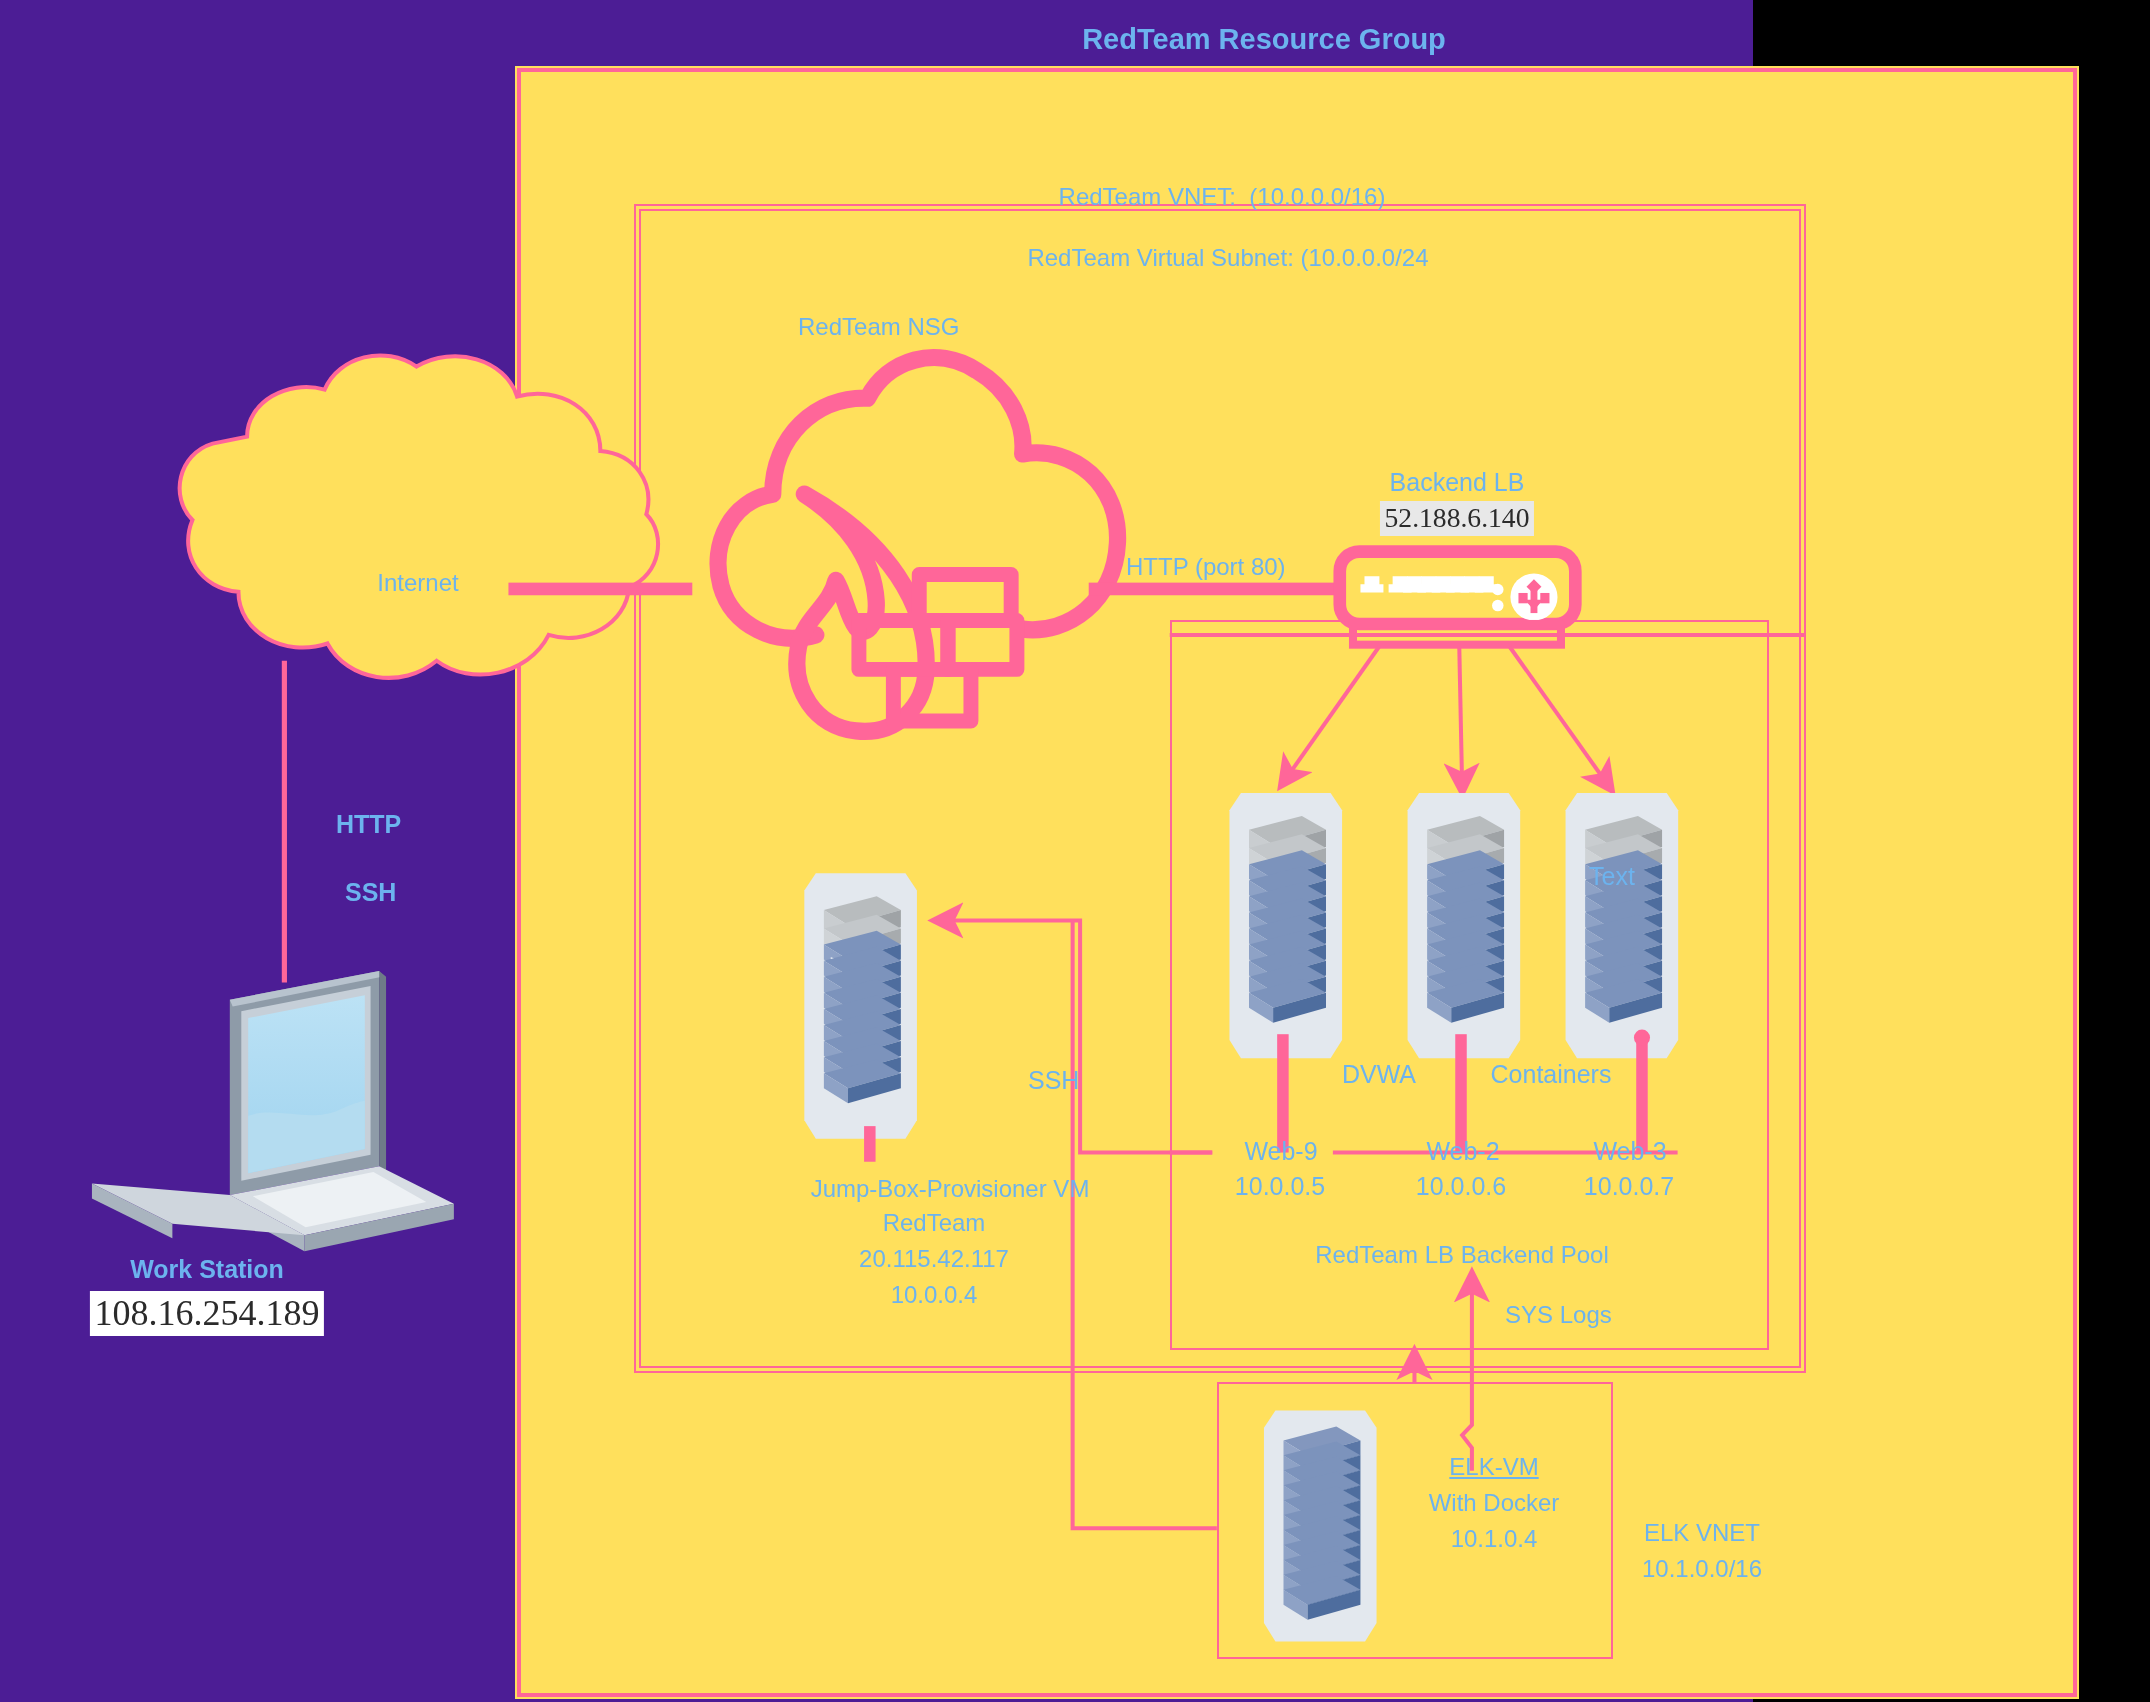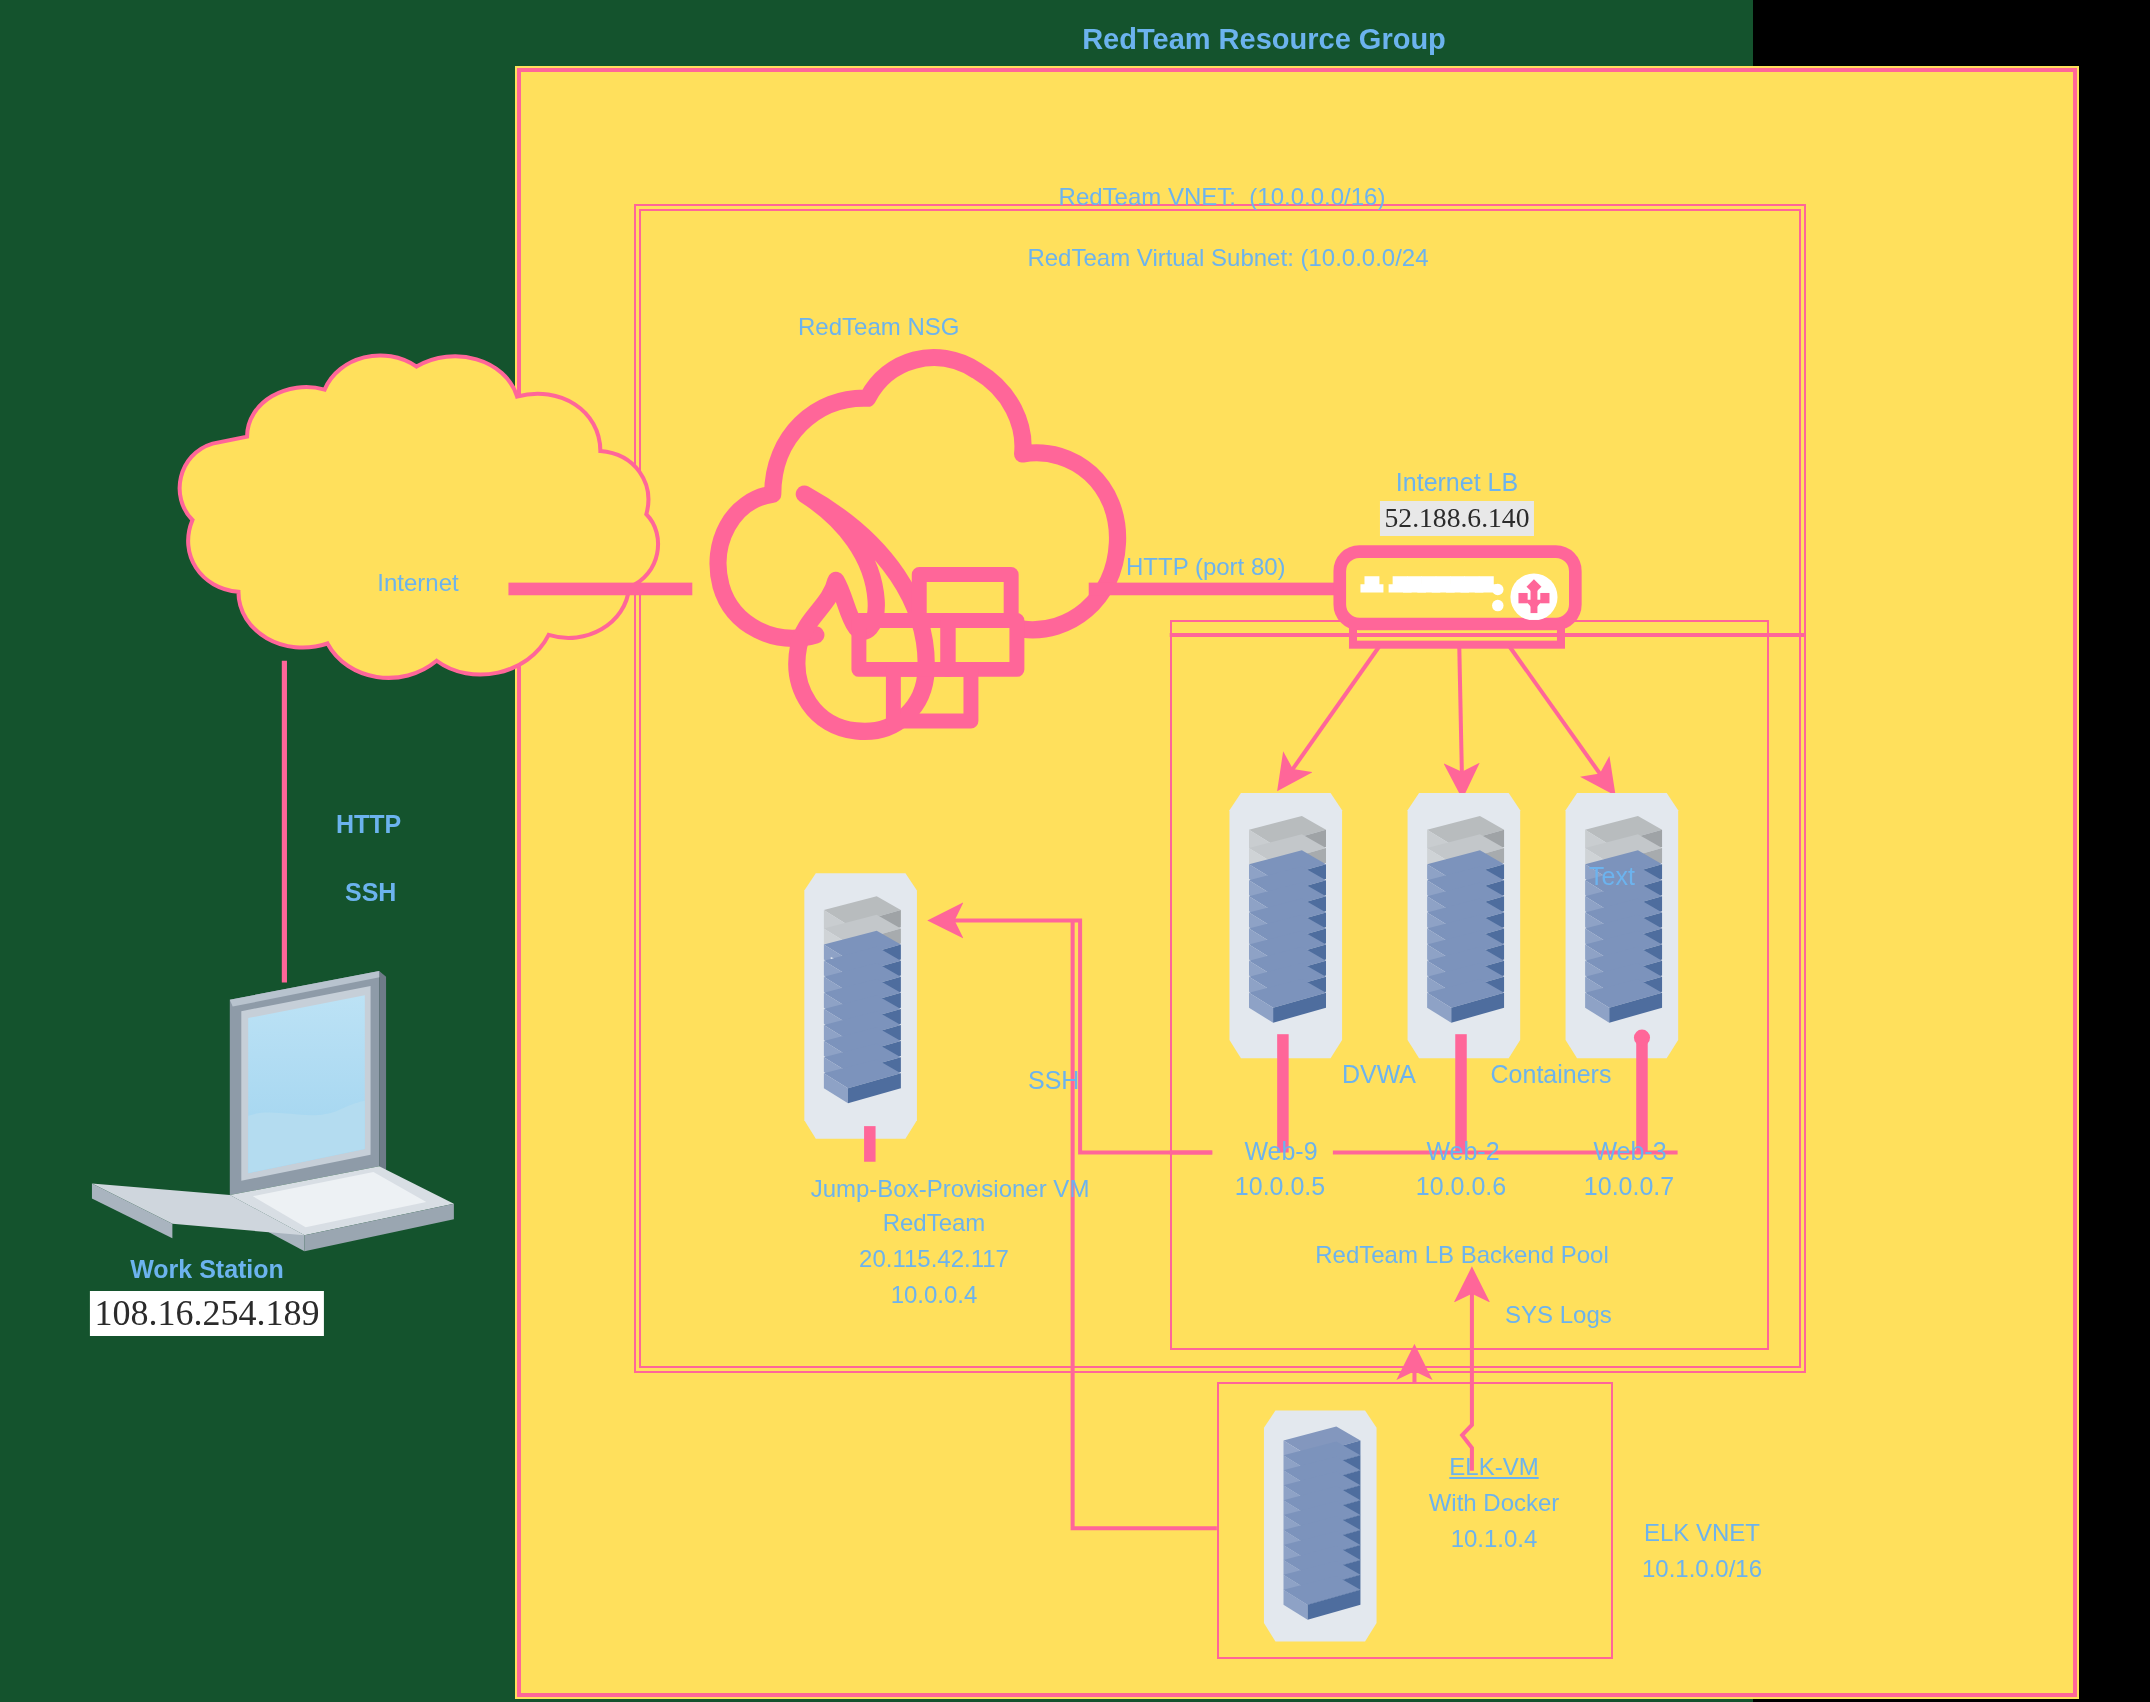--- a/index.html
+++ b/index.html
@@ -2,21 +2,21 @@
 <html style="font-size:9.2px"><head>
 <meta charset="utf-8">
 <style>
   * { box-sizing: border-box; margin: 0; padding: 0; }
   html, body {
     width: 2151px; height: 1703px;
     background: #000000;
     font-family: "Liberation Sans", sans-serif;
     overflow: hidden;
   }
-  #stage { position: relative; width: 1753px; height: 1703px; background: #14532d; }
+  #stage { position: relative; width: 1753px; height: 1703px; background: #4c1d95; }
 
   .lbl {
     position: absolute;
     color: #6CB3EE;
     font-family: "Liberation Sans", sans-serif;
     white-space: pre;
     line-height: 1.18;
   }
   .lbl.center { text-align: center; transform: translateX(-50%); }
   .ip-hl {
@@ -492,21 +492,21 @@
   </svg>
 
   <div class="lbl center" style="left:418px; top:569px; font-size:24px;text-align:right;">Internet</div>
 
   <div class="lbl" style="left:336px; top:810px; font-size:25px; font-weight:bold;">HTTP</div>
   <div class="lbl" style="left:345px; top:878px; font-size:25px; font-weight:bold;">SSH</div>
 
   <div class="lbl center" style="left:207px; top:1255px; font-size:25px; font-weight:bold;">Work Station</div>
   <div class="ip-hl white" style="left:207px; top:1291px; font-size:36px;">108.16.254.189</div>
 
-  <div class="lbl center" style="left:1457px; top:468px; font-size:25px;">Internet LB</div>
+  <div class="lbl center" style="left:1457px; top:468px; font-size:25px;">Backend LB</div>
   <div class="ip-hl" style="left:1457px; top:501px; font-size:27.6px;">52.188.6.140</div>
 
   <div class="lbl" style="left:1126px; top:553px; font-size:24px;">HTTP (port 80)</div>
 
   <div class="lbl center" style="left:934px; top:1175px; font-size:24px;margin-left:16px;">Jump-Box-Provisioner VM</div>
   <div class="lbl center" style="left:934px; top:1209px; font-size:24px;">RedTeam</div>
   <div class="lbl center" style="left:934px; top:1245px; font-size:24px;">20.115.42.117</div>
   <div class="lbl center" style="left:934px; top:1281px; font-size:24px;">10.0.0.4</div>
 
   <div class="lbl" style="left:1028px; top:1066px; font-size:25px;">SSH</div>

